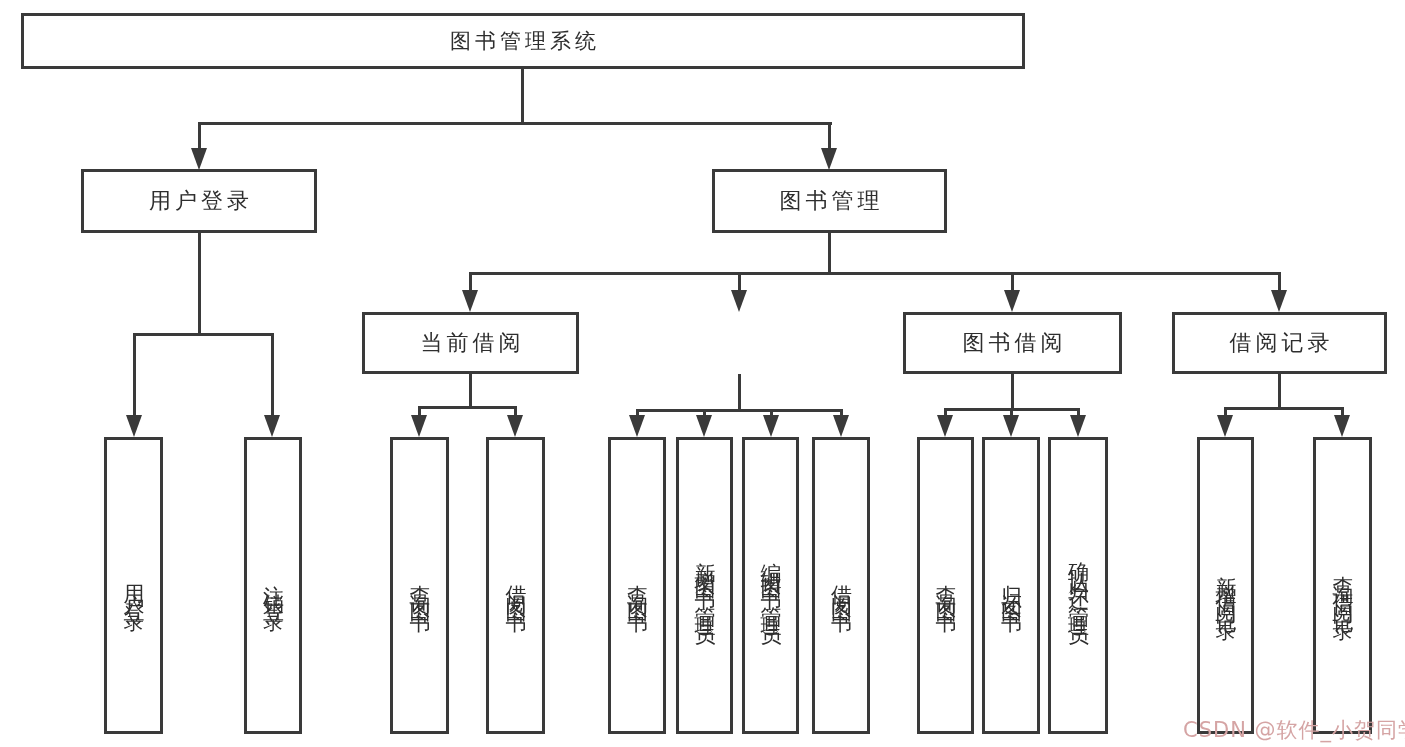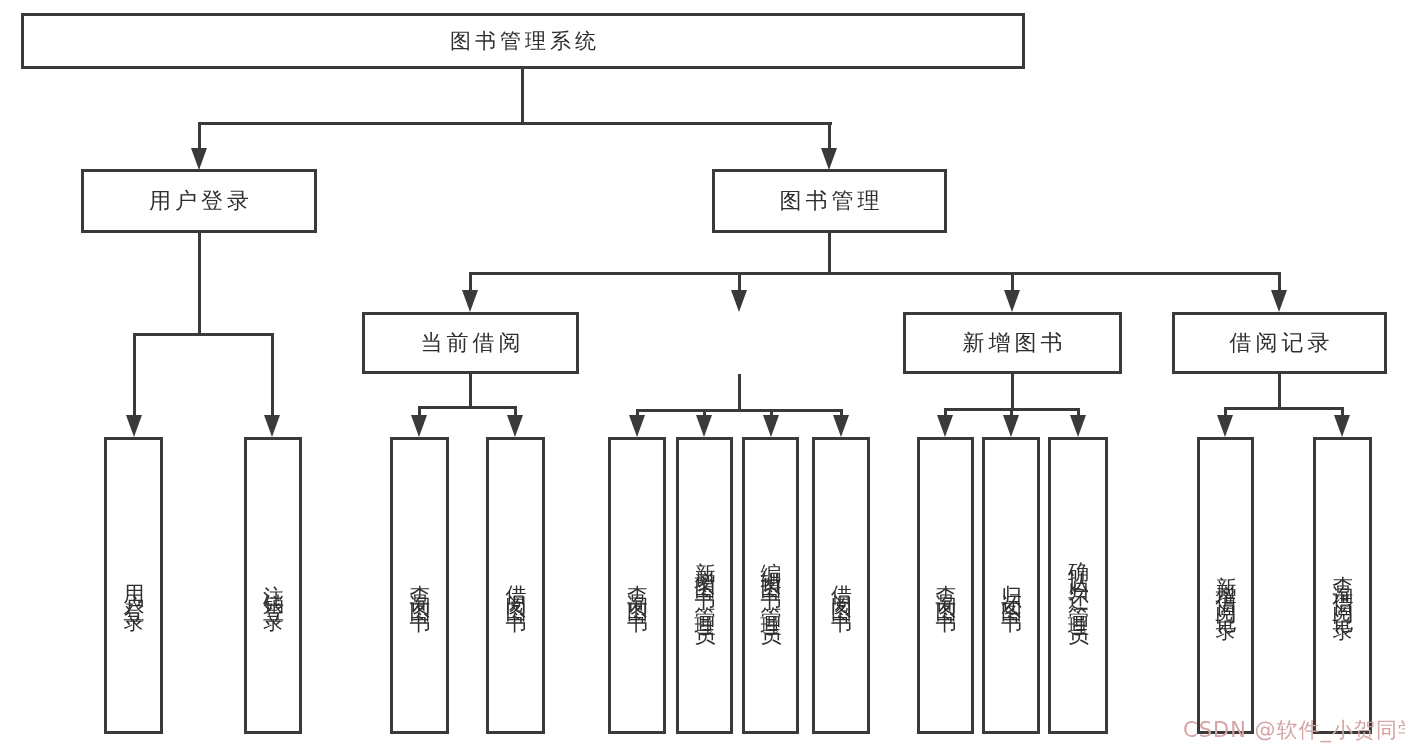--- a/index.html
+++ b/index.html
@@ -133,21 +133,21 @@
   <div class="box" style="left:712px; top:169px; width:235px; height:64px;">
     <span class="hlabel">图书管理</span>
   </div>
 
   <div class="box" style="left:362px; top:312px; width:217px; height:62px;">
     <span class="hlabel">当前借阅</span>
   </div>
 
 
   <div class="box" style="left:903px; top:312px; width:219px; height:62px;">
-    <span class="hlabel">新增图书</span>
+    <span class="hlabel">图书借阅</span>
   </div>
 
   <div class="box" style="left:1172px; top:312px; width:215px; height:62px;">
     <span class="hlabel">借阅记录</span>
   </div>
 
   <div class="box" style="left:104px; top:437px; width:59px; height:297px;">
     <span class="vtext">用户登录</span>
   </div>
   <div class="box" style="left:244px; top:437px; width:58px; height:297px;">

